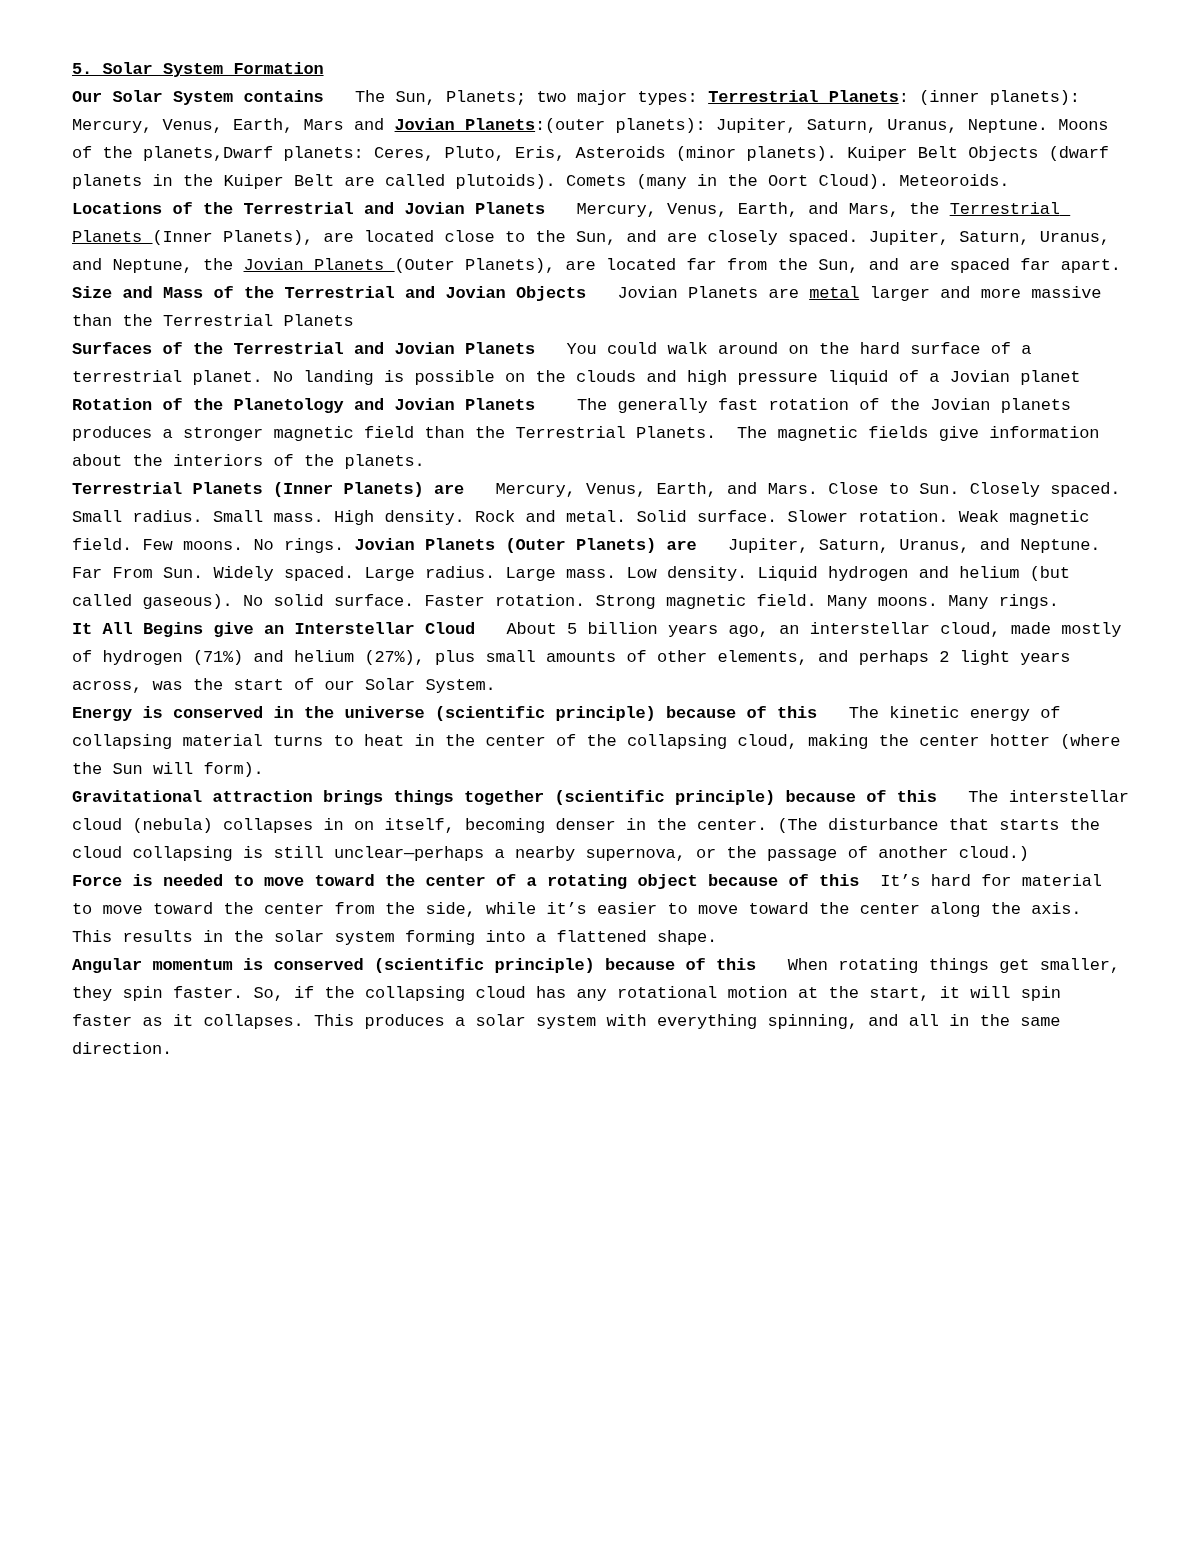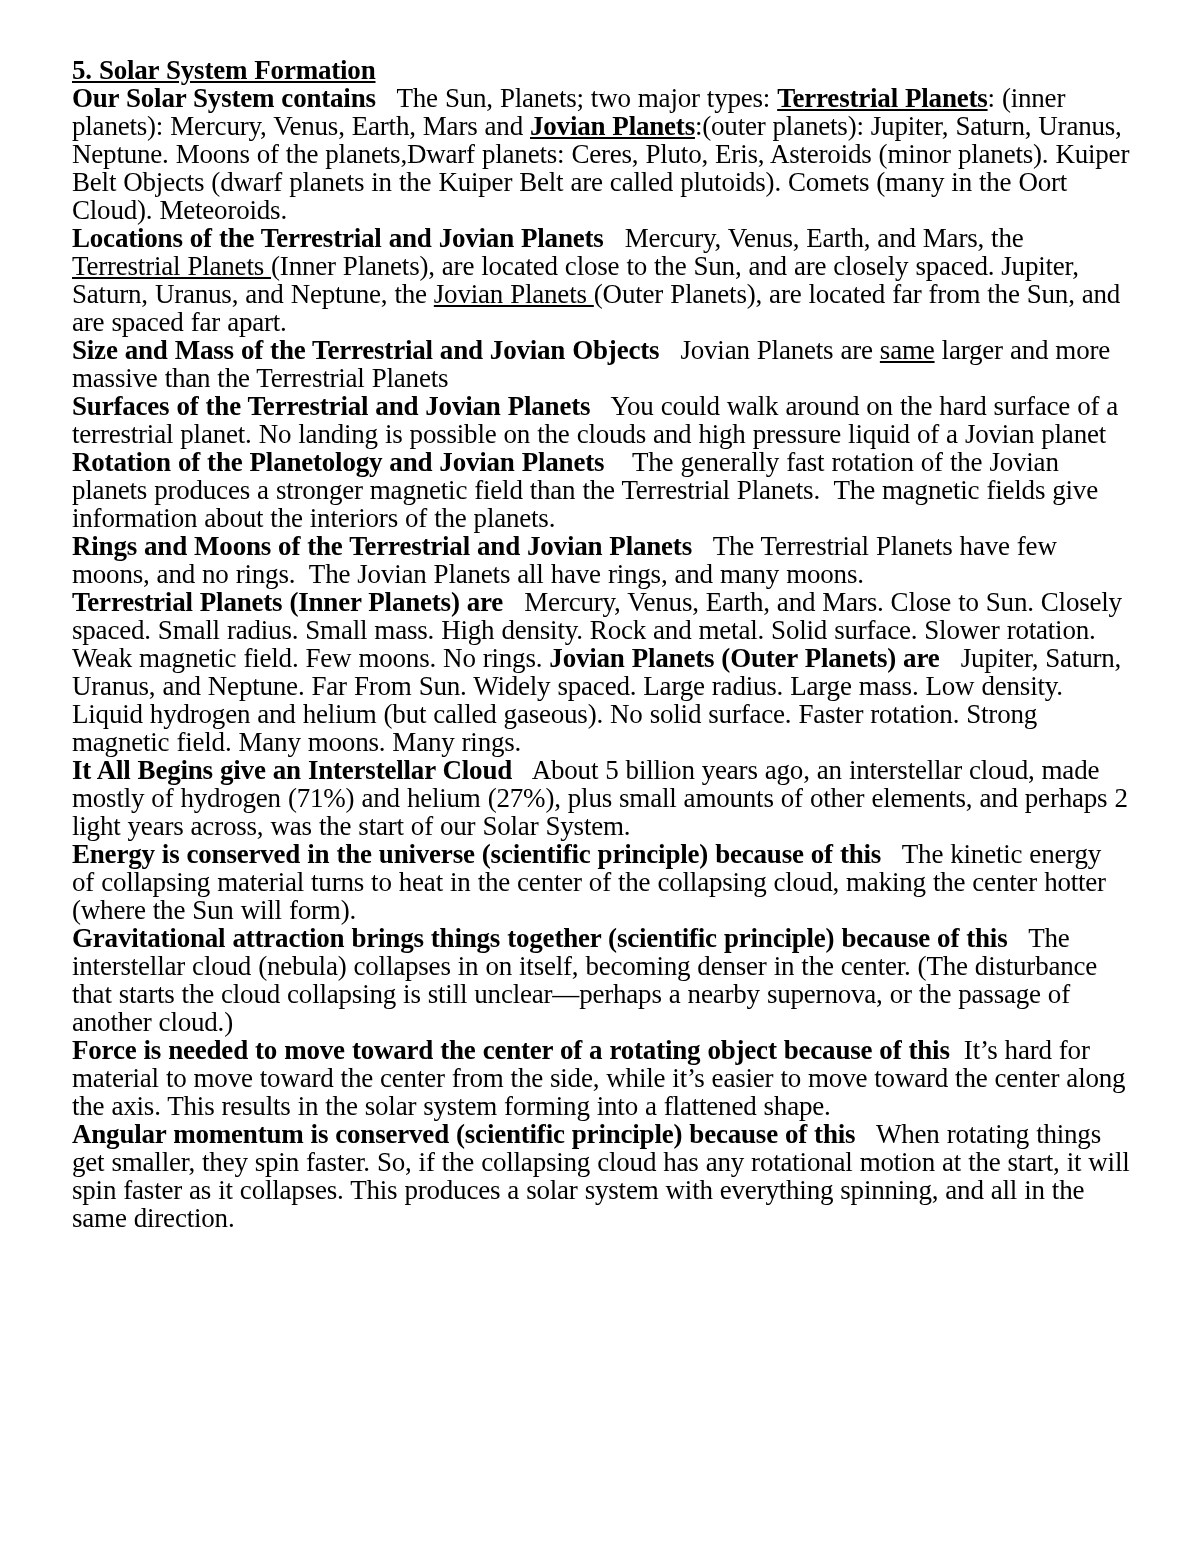--- a/index.html
+++ b/index.html
@@ -10,22 +10,22 @@
   .page {
     position: relative;
     box-sizing: border-box;
     width: 1200px;
     height: 1553px;
     background: #ffffff;
     padding: 56px 70px 0 72px;
     overflow: hidden;
   }
   .doc {
-    font-family: Liberation Serif, serif;
-    font-size: 27px;
+    font-family: Liberation Mono, monospace;
+    font-size: 17px;
     line-height: 28px;
     color: #000000;
     letter-spacing: -0.2px;
   }
   .para {
     margin: 0;
     white-space: pre-wrap;
     word-spacing: 0.5px;
   }
   .run { font-weight: normal; text-decoration: none; }
@@ -33,24 +33,23 @@
   .u { text-decoration: underline; }
 </style>
 </head>
 <body>
 
 <div class="page">
   <div class="doc">
       <p class="para"><span class="run b u">5. Solar System Formation</span></p>
       <p class="para"><span class="run b">Our Solar System contains</span><span class="run">   The Sun, Planets; two major types: </span><span class="run b u">Terrestrial Planets</span><span class="run">: (inner planets): Mercury, Venus, Earth, Mars and </span><span class="run b u">Jovian Planets</span><span class="run">:(outer planets): Jupiter, Saturn, Uranus, Neptune. Moons of the planets,Dwarf planets: Ceres, Pluto, Eris, Asteroids (minor planets). Kuiper Belt Objects (dwarf planets in the Kuiper Belt are called plutoids). Comets (many in the Oort Cloud). Meteoroids.</span></p>
       <p class="para"><span class="run b">Locations of the Terrestrial and Jovian Planets</span><span class="run">   Mercury, Venus, Earth, and Mars, the </span><span class="run u">Terrestrial Planets </span><span class="run">(Inner Planets), are located close to the Sun, and are closely spaced. Jupiter, Saturn, Uranus, and Neptune, the </span><span class="run u">Jovian Planets </span><span class="run">(Outer Planets), are located far from the Sun, and are spaced far apart.</span></p>
-      <p class="para"><span class="run b">Size and Mass of the Terrestrial and Jovian Objects</span><span class="run">   Jovian Planets are </span><span class="run u">same</span><span class="run"> larger and more massive than the Terrestrial Planets</span></p>
+      <p class="para"><span class="run b">Size and Mass of the Terrestrial and Jovian Objects</span><span class="run">   Jovian Planets are </span><span class="run u">metal</span><span class="run"> larger and more massive than the Terrestrial Planets</span></p>
       <p class="para"><span class="run b">Surfaces of the Terrestrial and Jovian Planets</span><span class="run">   You could walk around on the hard surface of a terrestrial planet. No landing is possible on the clouds and high pressure liquid of a Jovian planet</span></p>
       <p class="para"><span class="run b">Rotation of the Planetology and Jovian Planets</span><span class="run">    The generally fast rotation of the Jovian planets produces a stronger magnetic field than the Terrestrial Planets.  The magnetic fields give information about the interiors of the planets.</span></p>
-      <p class="para"><span class="run b">Rings and Moons of the Terrestrial and Jovian Planets</span><span class="run">   The Terrestrial Planets have few moons, and no rings.  The Jovian Planets all have rings, and many moons.</span></p>
       <p class="para"><span class="run b">Terrestrial Planets (Inner Planets) are</span><span class="run">   Mercury, Venus, Earth, and Mars. Close to Sun. Closely spaced. Small radius. Small mass. High density. Rock and metal. Solid surface. Slower rotation. Weak magnetic field. Few moons. No rings. </span><span class="run b">Jovian Planets (Outer Planets) are</span><span class="run">   Jupiter, Saturn, Uranus, and Neptune. Far From Sun. Widely spaced. Large radius. Large mass. Low density. Liquid hydrogen and helium (but called gaseous). No solid surface. Faster rotation. Strong magnetic field. Many moons. Many rings.</span></p>
       <p class="para"><span class="run b">It All Begins give an Interstellar Cloud</span><span class="run">   About 5 billion years ago, an interstellar cloud, made mostly of hydrogen (71%) and helium (27%), plus small amounts of other elements, and perhaps 2 light years across, was the start of our Solar System.</span></p>
       <p class="para"><span class="run b">Energy is conserved in the universe (scientific principle) because of this</span><span class="run">   The kinetic energy of collapsing material turns to heat in the center of the collapsing cloud, making the center hotter (where the Sun will form).</span></p>
       <p class="para"><span class="run b">Gravitational attraction brings things together (scientific principle) because of this</span><span class="run">   The interstellar cloud (nebula) collapses in on itself, becoming denser in the center. (The disturbance that starts the cloud collapsing is still unclear—perhaps a nearby supernova, or the passage of another cloud.)</span></p>
       <p class="para"><span class="run b">Force is needed to move toward the center of a rotating object because of this</span><span class="run">  It’s hard for material to move toward the center from the side, while it’s easier to move toward the center along the axis. This results in the solar system forming into a flattened shape.</span></p>
       <p class="para"><span class="run b">Angular momentum is conserved (scientific principle) because of this</span><span class="run">   When rotating things get smaller, they spin faster. So, if the collapsing cloud has any rotational motion at the start, it will spin faster as it collapses. This produces a solar system with everything spinning, and all in the same direction.</span></p>
     </div>
 </div>
 
 </body></html>

